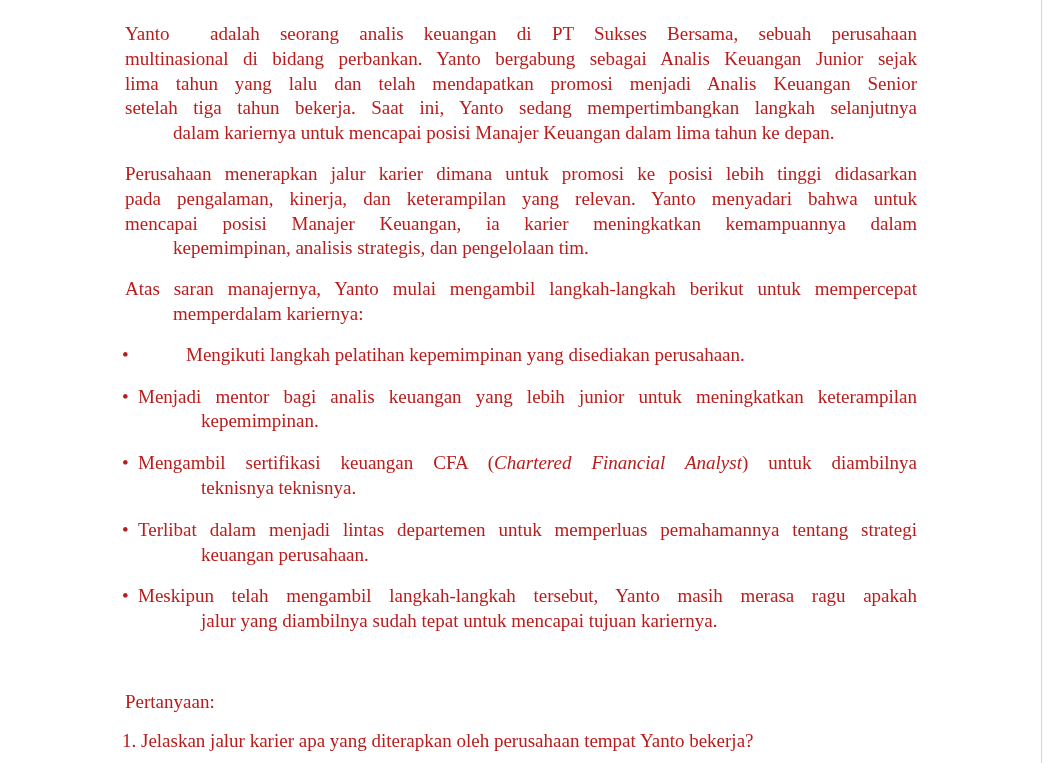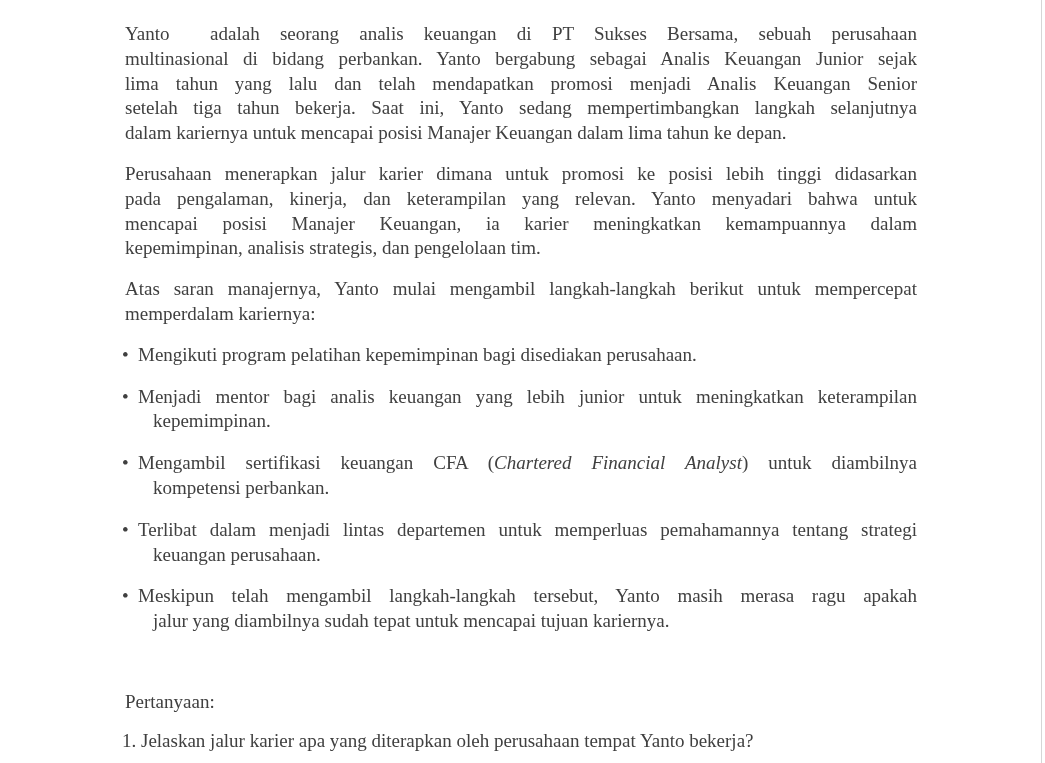--- a/index.html
+++ b/index.html
@@ -5,21 +5,21 @@
   html, body { margin: 0; padding: 0; background: #ffffff; }
   .page {
     position: relative;
     width: 1045px;
     height: 763px;
     background: #ffffff;
     overflow: hidden;
     font-family: "Liberation Serif", "DejaVu Serif", serif;
     font-size: 19px;
     line-height: 24.8px;
-    color: #404040;
+    color: #b91c1c;
   }
   .edge-line {
     position: absolute;
     left: 1041px;
     top: 0;
     width: 1px;
     height: 763px;
     background: #d6d6d6;
   }
   .content {
@@ -28,21 +28,21 @@
     width: 1045px;
     box-sizing: border-box;
     padding: 22px 128px 0 125px;
   }
   .para { margin: 0 0 16px 0; }
   .ln {
     text-align: justify;
     text-align-last: justify;
     text-justify: inter-word;
   }
-  .ln.last { text-align: right; text-align-last: left; }
+  .ln.last { text-align: right; text-align-last: left; margin-left: 48px; }
   ul.steps { list-style: none; margin: 0; padding: 0; }
   ul.steps li {
     position: relative;
     padding-left: 13px;
     margin-top: 17px;
   }
   ul.steps li:first-child { margin-top: 14px; }
   ul.steps .bullet {
     position: absolute;
     left: -3px;
@@ -76,31 +76,31 @@
     </div>
 
     <div class="para">
       <div class="ln">Atas saran manajernya, Yanto mulai mengambil langkah-langkah berikut untuk mempercepat</div>
       <div class="ln last">memperdalam kariernya:</div>
     </div>
 
     <ul class="steps">
       <li>
         <span class="bullet">•</span>
-        <div class="ln last">Mengikuti program pelatihan kepemimpinan bagi disediakan perusahaan.</div>
+        <div class="ln last">Mengikuti langkah pelatihan kepemimpinan yang disediakan perusahaan.</div>
       </li>
       <li>
         <span class="bullet">•</span>
         <div class="ln">Menjadi mentor bagi analis keuangan yang lebih junior untuk meningkatkan keterampilan</div>
         <div class="ln last cont">kepemimpinan.</div>
       </li>
       <li>
         <span class="bullet">•</span>
         <div class="ln"><span>Mengambil sertifikasi keuangan CFA (</span><i>Chartered Financial Analyst</i><span>) untuk diambilnya</span></div>
-        <div class="ln last cont">kompetensi perbankan.</div>
+        <div class="ln last cont">teknisnya teknisnya.</div>
       </li>
       <li>
         <span class="bullet">•</span>
         <div class="ln">Terlibat dalam menjadi lintas departemen untuk memperluas pemahamannya tentang strategi</div>
         <div class="ln last cont">keuangan perusahaan.</div>
       </li>
       <li>
         <span class="bullet">•</span>
         <div class="ln">Meskipun telah mengambil langkah-langkah tersebut, Yanto masih merasa ragu apakah</div>
         <div class="ln last cont">jalur yang diambilnya sudah tepat untuk mencapai tujuan kariernya.</div>

